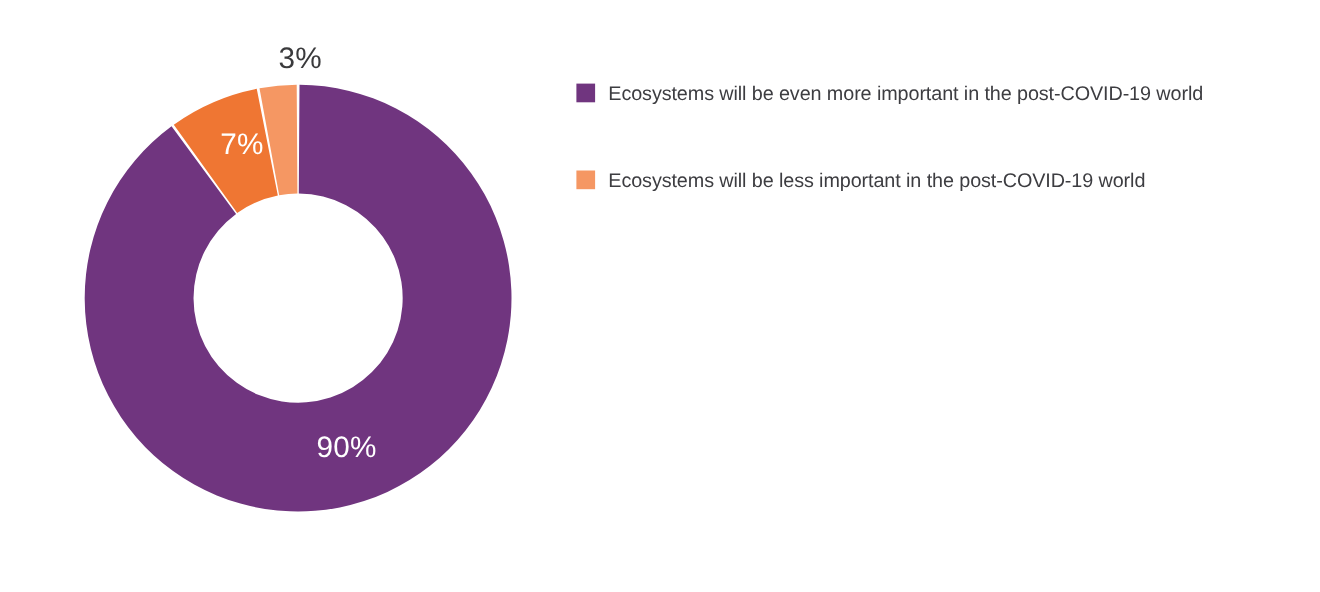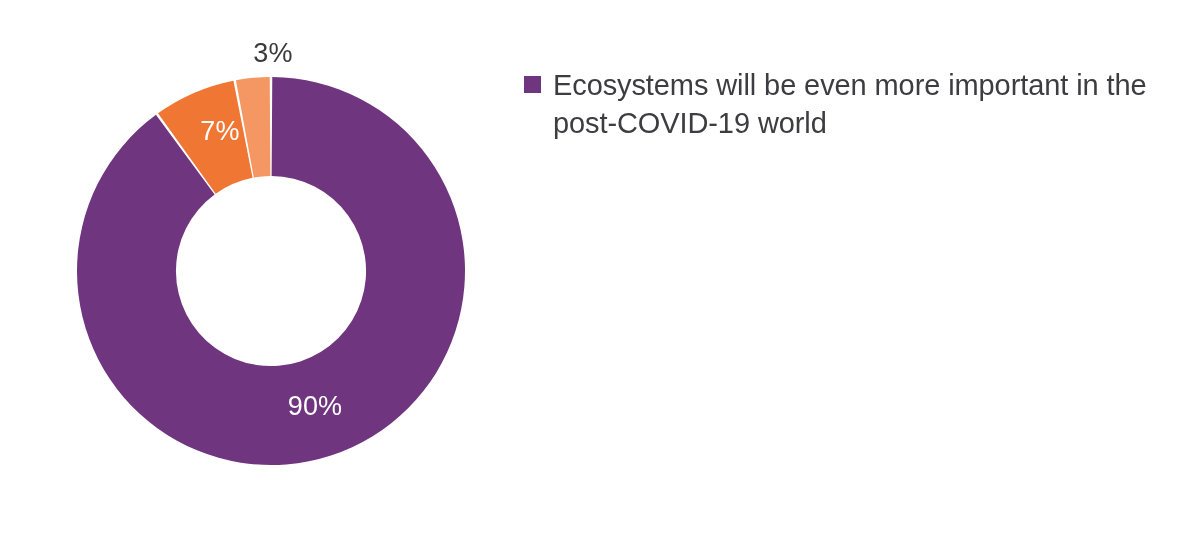--- a/index.html
+++ b/index.html
@@ -54,21 +54,21 @@
   }
   .legend-swatch {
     flex: 0 0 auto;
     width: 17px;
     height: 17px;
     margin-top: 10px;
     margin-right: 12px;
   }
   .legend-label {
     font-family: "Liberation Sans", sans-serif;
-    font-size: 29px;
+    font-size: 18px;
     line-height: 38px;
     font-weight: 400;
     color: #3d3d41;
     letter-spacing: -0.1px;
     max-width: 610px;
   }
 </style>
 </head>
 <body>
 
@@ -90,15 +90,19 @@
   </div>
 
   <div id="legend">
 
     <div class="legend-item">
       <span class="legend-swatch" style="background: rgb(112, 53, 127);"></span>
       <span class="legend-label">Ecosystems will be even more important in the post-COVID-19 world</span>
     </div>
 
 
+    <div class="legend-item">
+      <span class="legend-swatch" style="background: rgb(245, 151, 99);"></span>
+      <span class="legend-label">Ecosystems will be less important in the post-COVID-19 world</span>
+    </div>
 
   </div>
 </div>
 
 </body></html>

